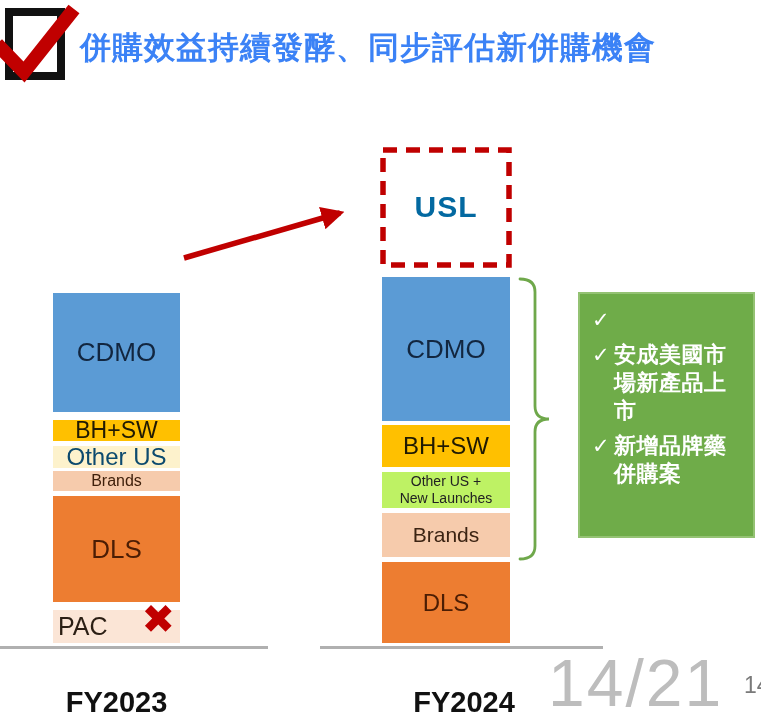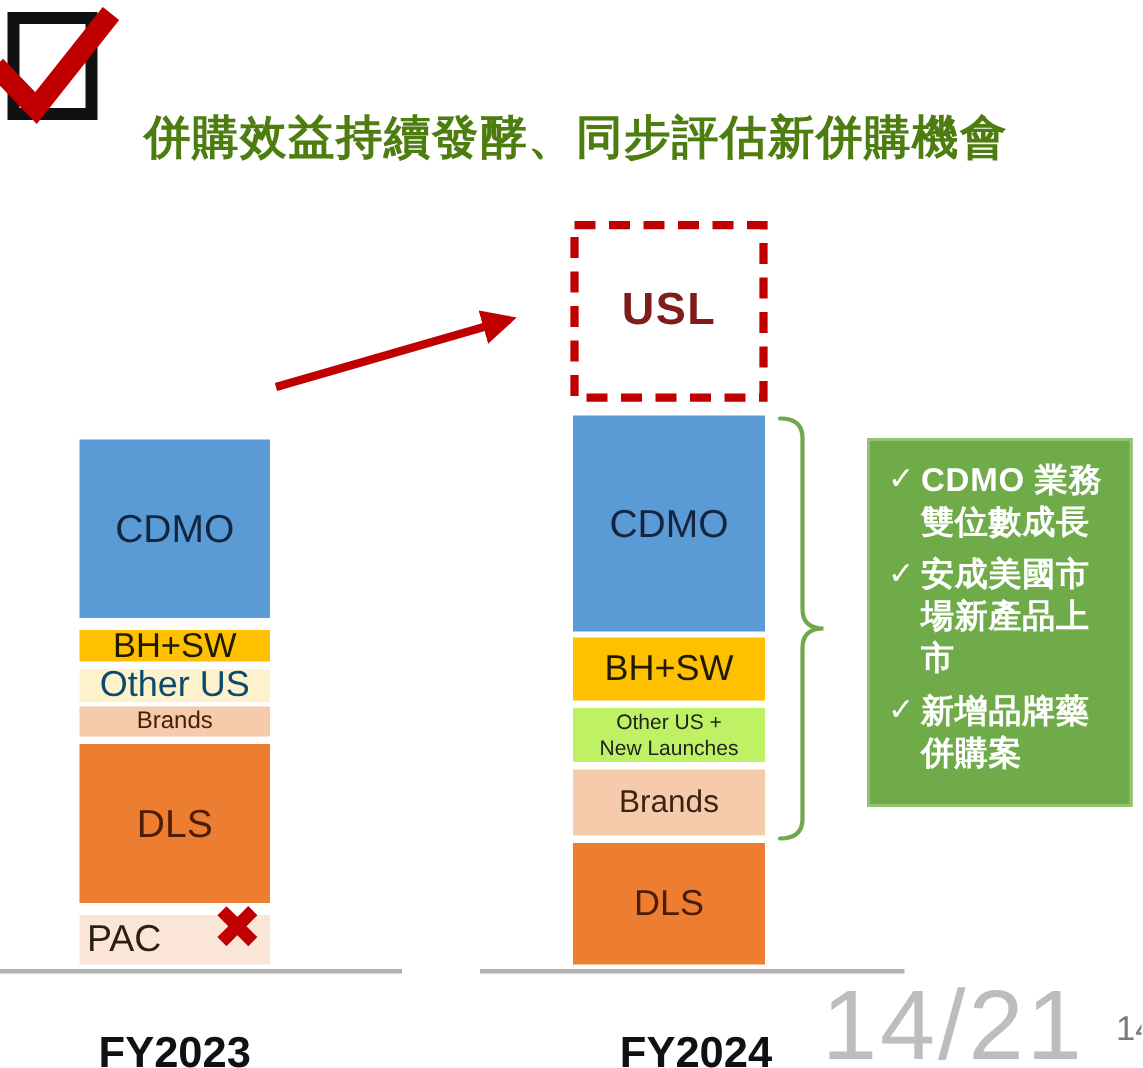--- a/index.html
+++ b/index.html
@@ -5,24 +5,23 @@
   html,body{margin:0;padding:0;background:#fff;}
   #slide{
     position:relative;width:762px;height:712px;background:#ffffff;
     font-family:"Liberation Sans","DejaVu Sans",sans-serif;overflow:hidden;
   }
   *{box-sizing:border-box;}
 
   
   #checkbox-svg{position:absolute;left:0;top:2px;width:82px;height:84px;}
   #slide-title{
-    position:absolute;left:96px;top:27px;width:640px;
-    font-size:31px;font-weight:bold;color:#4d7c0f;letter-spacing:1px;
+    position:absolute;left:80px;top:27px;width:640px;
+    font-size:31px;font-weight:bold;color:#3b82f6;letter-spacing:1px;
     white-space:nowrap;
-    margin-top:44px;
   }
 
   
   .bar{position:absolute;}
   #bar-2023{left:53px;top:293px;width:127px;height:350px;}
   #bar-2024{left:382px;top:147px;width:128px;height:496px;}
   .seg{
     position:absolute;left:0;width:100%;
     display:flex;align-items:center;justify-content:center;
     text-align:center;
@@ -32,21 +31,21 @@
   .s23-bhsw   {top:127px;height:21px; background:#FFC000;font-size:23px;color:#201a02;line-height:21px;}
   .s23-other  {top:153px;height:22px; background:#FDF2CC;font-size:24px;color:#0c4a6e;line-height:22px;}
   .s23-brands {top:178px;height:20px; background:#F6CBAC;font-size:16px;color:#40210c;line-height:20px;}
   .s23-dls    {top:203px;height:106px;background:#ED7D31;font-size:26px;color:#4b1d04;}
   .s23-pac    {top:317px;height:33px; background:#FBE5D6;font-size:25px;color:#2b1e14;gap:28px;}
   .pac-cross{
     font-size:40px;font-weight:bold;color:#C00000;margin-left:6px;margin-top:-14px;
     line-height:33px;
   }
   
-  .s24-usl    {top:0;    height:120px;color:#7f1d1d;font-size:30px;font-weight:bold;letter-spacing:1px;}
+  .s24-usl    {top:0;    height:120px;color:#0369a1;font-size:30px;font-weight:bold;letter-spacing:1px;}
   .s24-cdmo   {top:130px;height:144px;background:#5B9BD5;font-size:26px;color:#12263f;}
   .s24-bhsw   {top:278px;height:42px; background:#FFC000;font-size:24px;color:#201a02;}
   .s24-other  {top:325px;height:36px; background:#bef264;font-size:14px;line-height:17px;color:#222;white-space:pre-line;}
   .s24-brands {top:366px;height:44px; background:#F6CBAC;font-size:21px;color:#3c2413;}
   .s24-dls    {top:415px;height:81px; background:#ED7D31;font-size:24px;color:#4b1d04;}
 
   
   .axis-line{position:absolute;height:3px;background:#B0B0B0;}
   #axis-2023{left:0;top:646px;width:268px;}
   #axis-2024{left:320px;top:646px;width:283px;}
@@ -130,22 +129,20 @@
       </marker>
     </defs>
     <line x1="184" y1="258" x2="340" y2="213" stroke="#C00000" stroke-width="5.5" marker-end="url(#arrowhead)"></line>
     <rect x="383" y="150" width="126" height="115" fill="none" stroke="#C00000" stroke-width="5.5" stroke-dasharray="14 9"></rect>
     <path d="M520,279 Q535,279 535,292 L535,406 Q535,419 549,419 Q535,419 535,432 L535,546 Q535,559 520,559" fill="none" stroke="#6FA84B" stroke-width="2.8" stroke-linecap="round"></path>
   </svg>
 
   <div id="callout">
     <div class="callout-item">
       <span class="callout-check">✓</span>
-      <span class="callout-text">CDMO 業務
-雙位數成長</span>
     </div>
     <div class="callout-item">
       <span class="callout-check">✓</span>
       <span class="callout-text">安成美國市
 場新產品上
 市</span>
     </div>
     <div class="callout-item">
       <span class="callout-check">✓</span>
       <span class="callout-text">新增品牌藥

